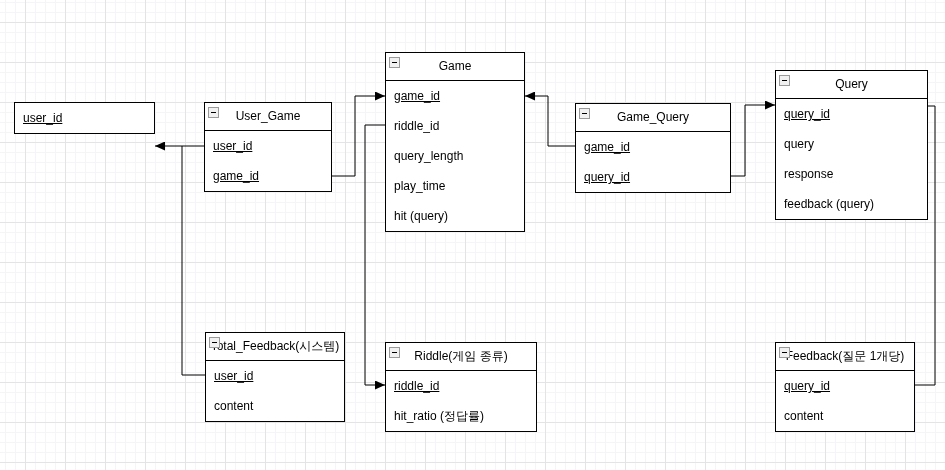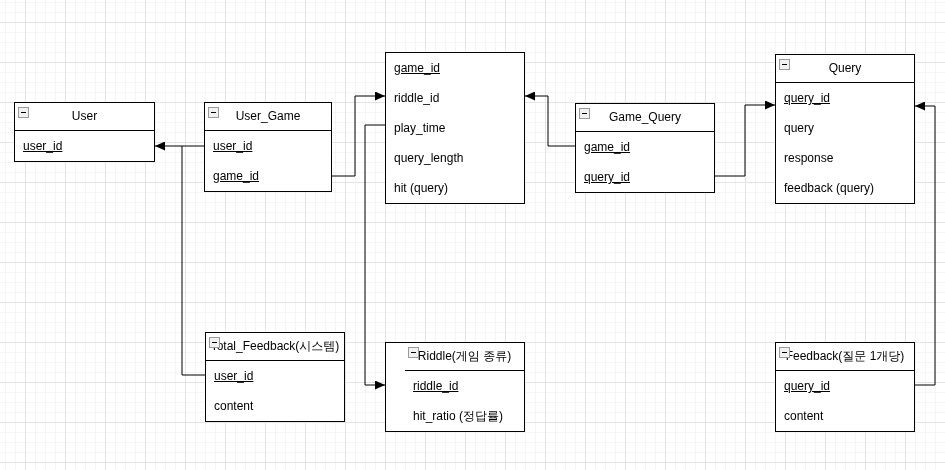--- a/index.html
+++ b/index.html
@@ -87,26 +87,20 @@
     <polyline points="204,146 155,146" marker-end="url(#arrow)"></polyline>
     <polyline points="205,375 182,375 182,146"></polyline>
     <polyline points="325,176 355,176 355,96 385,96" marker-end="url(#arrow)"></polyline>
     <polyline points="385,125 365,125 365,385 385,385" marker-end="url(#arrow)"></polyline>
     <polyline points="575,146 548,146 548,96 525,96" marker-end="url(#arrow)"></polyline>
     <polyline points="715,176 745,176 745,105 775,105" marker-end="url(#arrow)"></polyline>
     <polyline points="915,385 935,385 935,106 915,106" marker-end="url(#arrow)"></polyline>
   </svg>
 
   <div class="entity" style="left:14px;top:102px;width:141px;">
-    <div class="entity-header">
-      <span class="collapse">
-          <span class="minus"></span>
-        </span>
-      <span class="entity-title">User</span>
-    </div>
     <div class="field pk">
         <span class="lbl">user_id</span>
       </div>
   </div>
 
   <div class="entity" style="left:204px;top:102px;width:128px;">
     <div class="entity-header">
       <span class="collapse">
           <span class="minus"></span>
         </span>
@@ -114,53 +108,59 @@
     </div>
     <div class="field pk">
         <span class="lbl">user_id</span>
       </div>
     <div class="field pk">
         <span class="lbl">game_id</span>
       </div>
   </div>
 
   <div class="entity" style="left:385px;top:52px;width:140px;">
+    <div class="entity-header">
+      <span class="collapse">
+          <span class="minus"></span>
+        </span>
+      <span class="entity-title">Game</span>
+    </div>
     <div class="field pk">
         <span class="lbl">game_id</span>
       </div>
     <div class="field">
         <span class="lbl">riddle_id</span>
       </div>
     <div class="field">
+        <span class="lbl">query_length</span>
+      </div>
+    <div class="field">
         <span class="lbl">play_time</span>
       </div>
     <div class="field">
-        <span class="lbl">query_length</span>
-      </div>
-    <div class="field">
         <span class="lbl">hit (query)</span>
       </div>
   </div>
 
-  <div class="entity" style="left:575px;top:103px;width:140px;">
+  <div class="entity" style="left:575px;top:103px;width:156px;">
     <div class="entity-header">
       <span class="collapse">
           <span class="minus"></span>
         </span>
       <span class="entity-title">Game_Query</span>
     </div>
     <div class="field pk">
         <span class="lbl">game_id</span>
       </div>
     <div class="field pk">
         <span class="lbl">query_id</span>
       </div>
   </div>
 
-  <div class="entity" style="left:775px;top:54px;width:140px;">
+  <div class="entity" style="left:775px;top:70px;width:153px;">
     <div class="entity-header">
       <span class="collapse">
           <span class="minus"></span>
         </span>
       <span class="entity-title">Query</span>
     </div>
     <div class="field pk">
         <span class="lbl">query_id</span>
       </div>
     <div class="field">
@@ -182,21 +182,21 @@
       <span class="entity-title">Total_Feedback(시스템)</span>
     </div>
     <div class="field pk">
         <span class="lbl">user_id</span>
       </div>
     <div class="field">
         <span class="lbl">content</span>
       </div>
   </div>
 
-  <div class="entity" style="left:385px;top:342px;width:140px;padding-left:19px;">
+  <div class="entity" style="left:385px;top:342px;width:152px;">
     <div class="entity-header">
       <span class="collapse">
           <span class="minus"></span>
         </span>
       <span class="entity-title">Riddle(게임 종류)</span>
     </div>
     <div class="field pk">
         <span class="lbl">riddle_id</span>
       </div>
     <div class="field">

